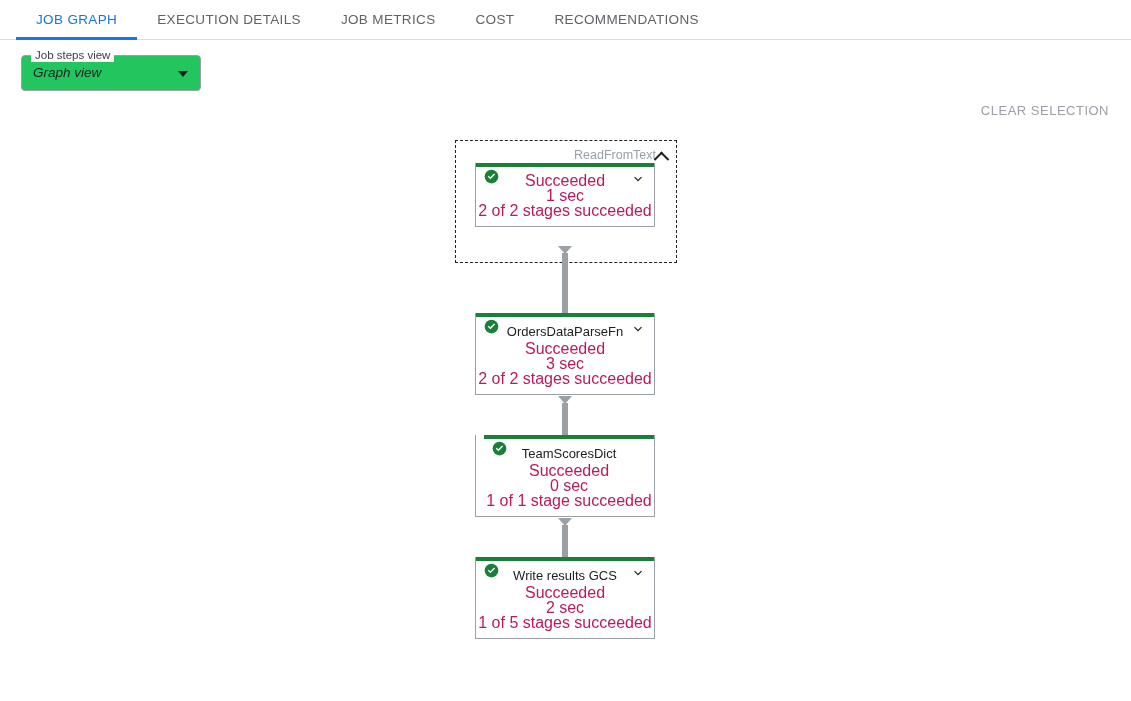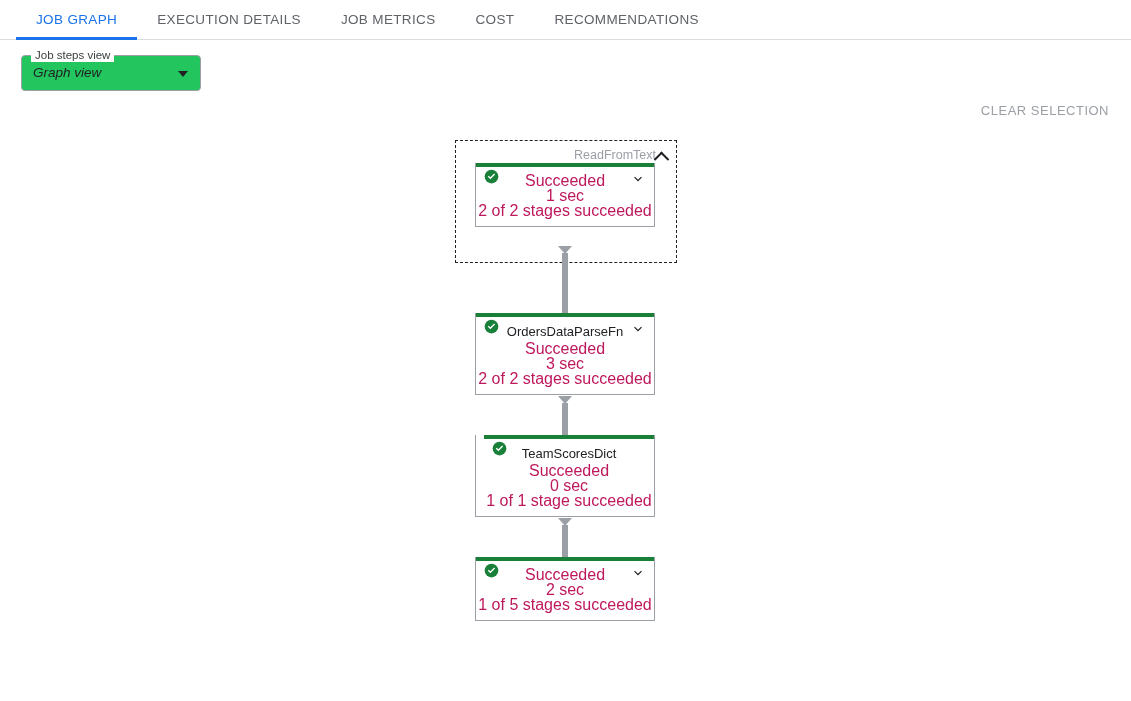--- a/index.html
+++ b/index.html
@@ -307,20 +307,21 @@
       <div class="node" style="left: 475px; top: 435px;">
         <div class="node-topbar" style="background: rgb(26, 127, 55);"></div>
         <div class="node-body">
           <span class="status-icon"><svg viewBox="0 0 24 24" width="15" height="15">
               <circle cx="12" cy="12" r="11" fill="#188038"></circle>
               <path d="M10.2 16.3 6.1 12.2l1.5-1.5 2.6 2.6 6-6 1.5 1.5z" fill="#fff"></path>
             </svg></span>
           <span class="node-chevron"><svg viewBox="0 0 24 24" width="12" height="12">
               <path d="M6 9.2 12 15.2 18 9.2" fill="none" stroke="#202124" stroke-width="2.6" stroke-linecap="square"></path>
             </svg></span>
+          <div class="node-title">Write results GCS</div>
           <div class="node-line">Succeeded</div>
           <div class="node-line">2 sec</div>
           <div class="node-line">1 of 5 stages succeeded</div>
         </div>
       </div>
     </div>
 
 </div>
 
 </body></html>

